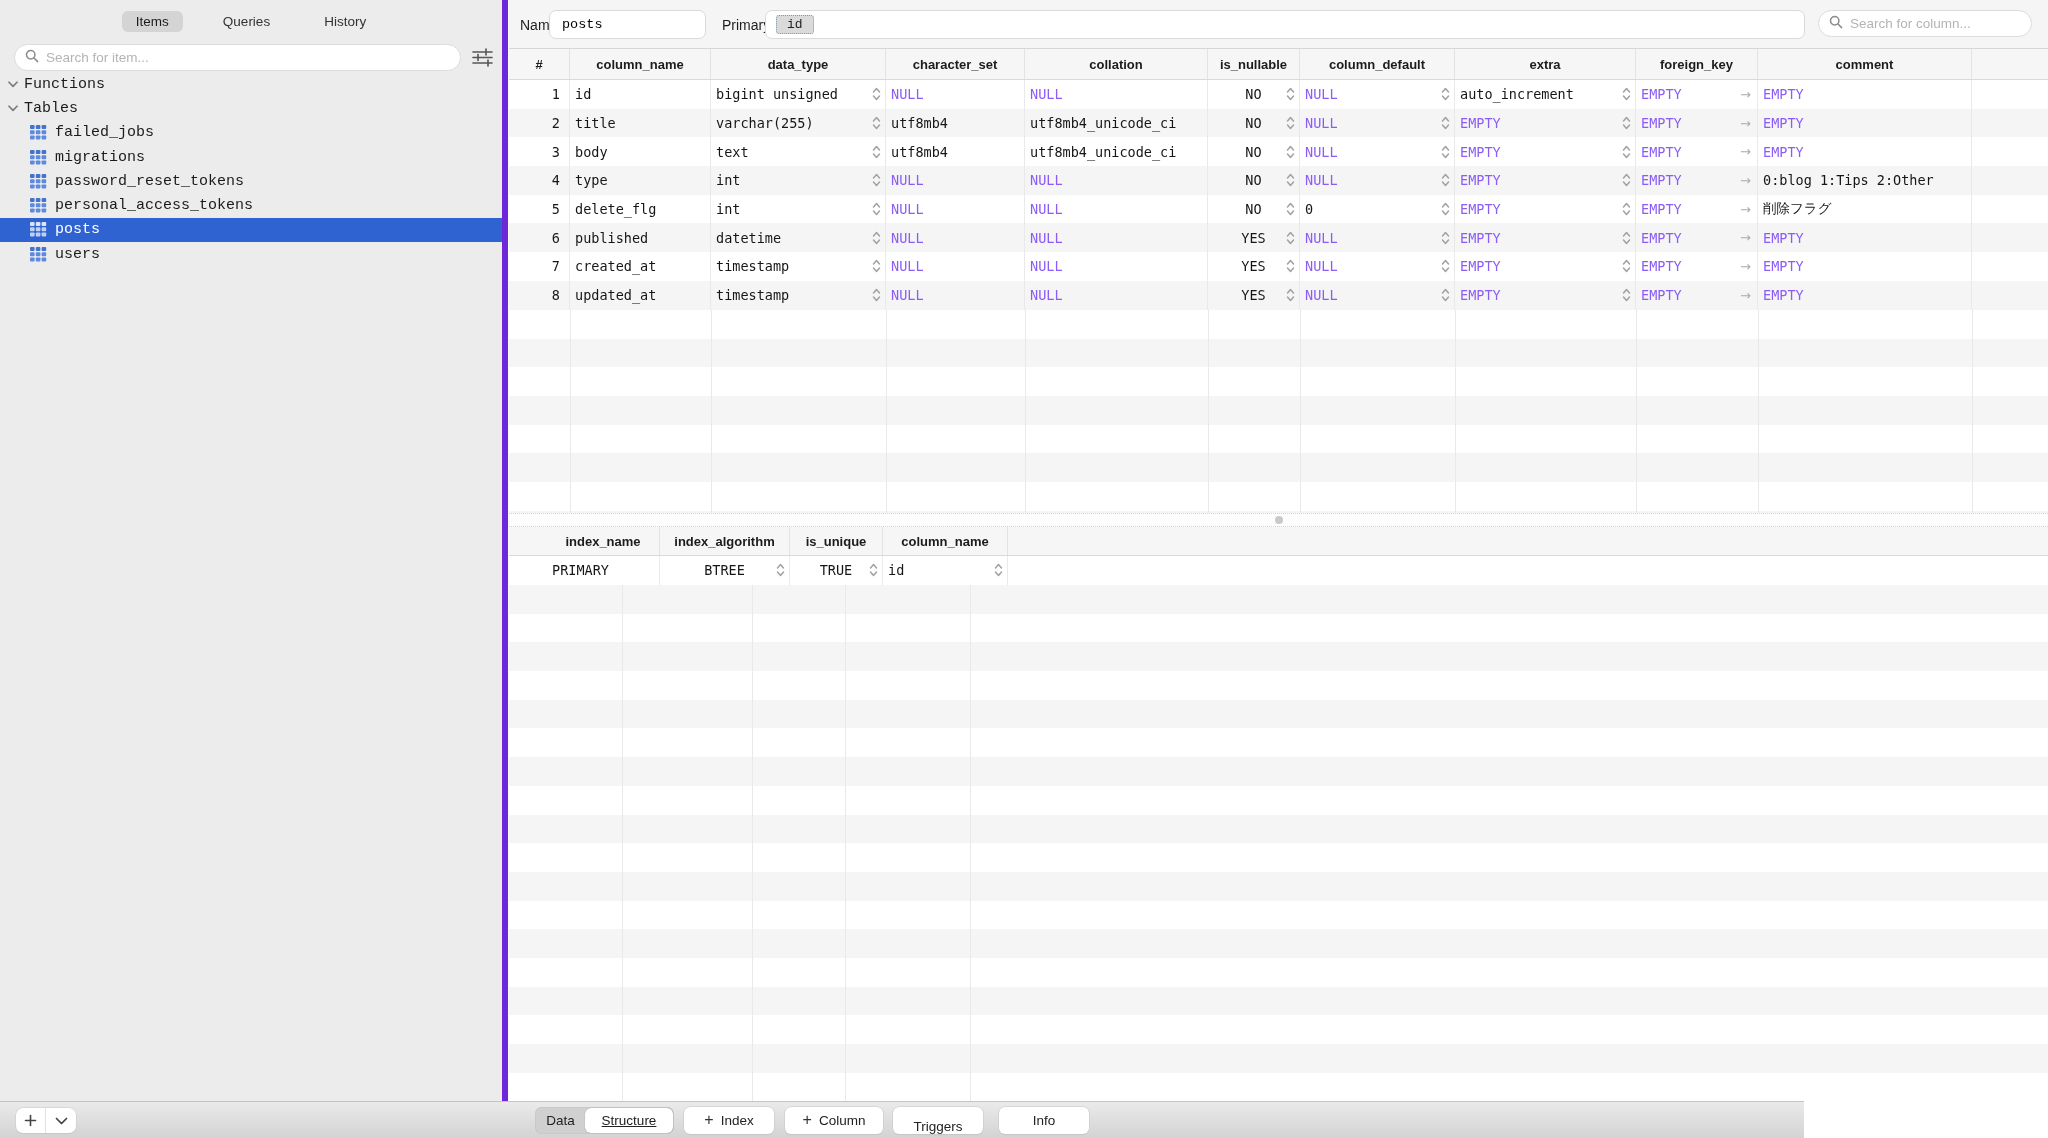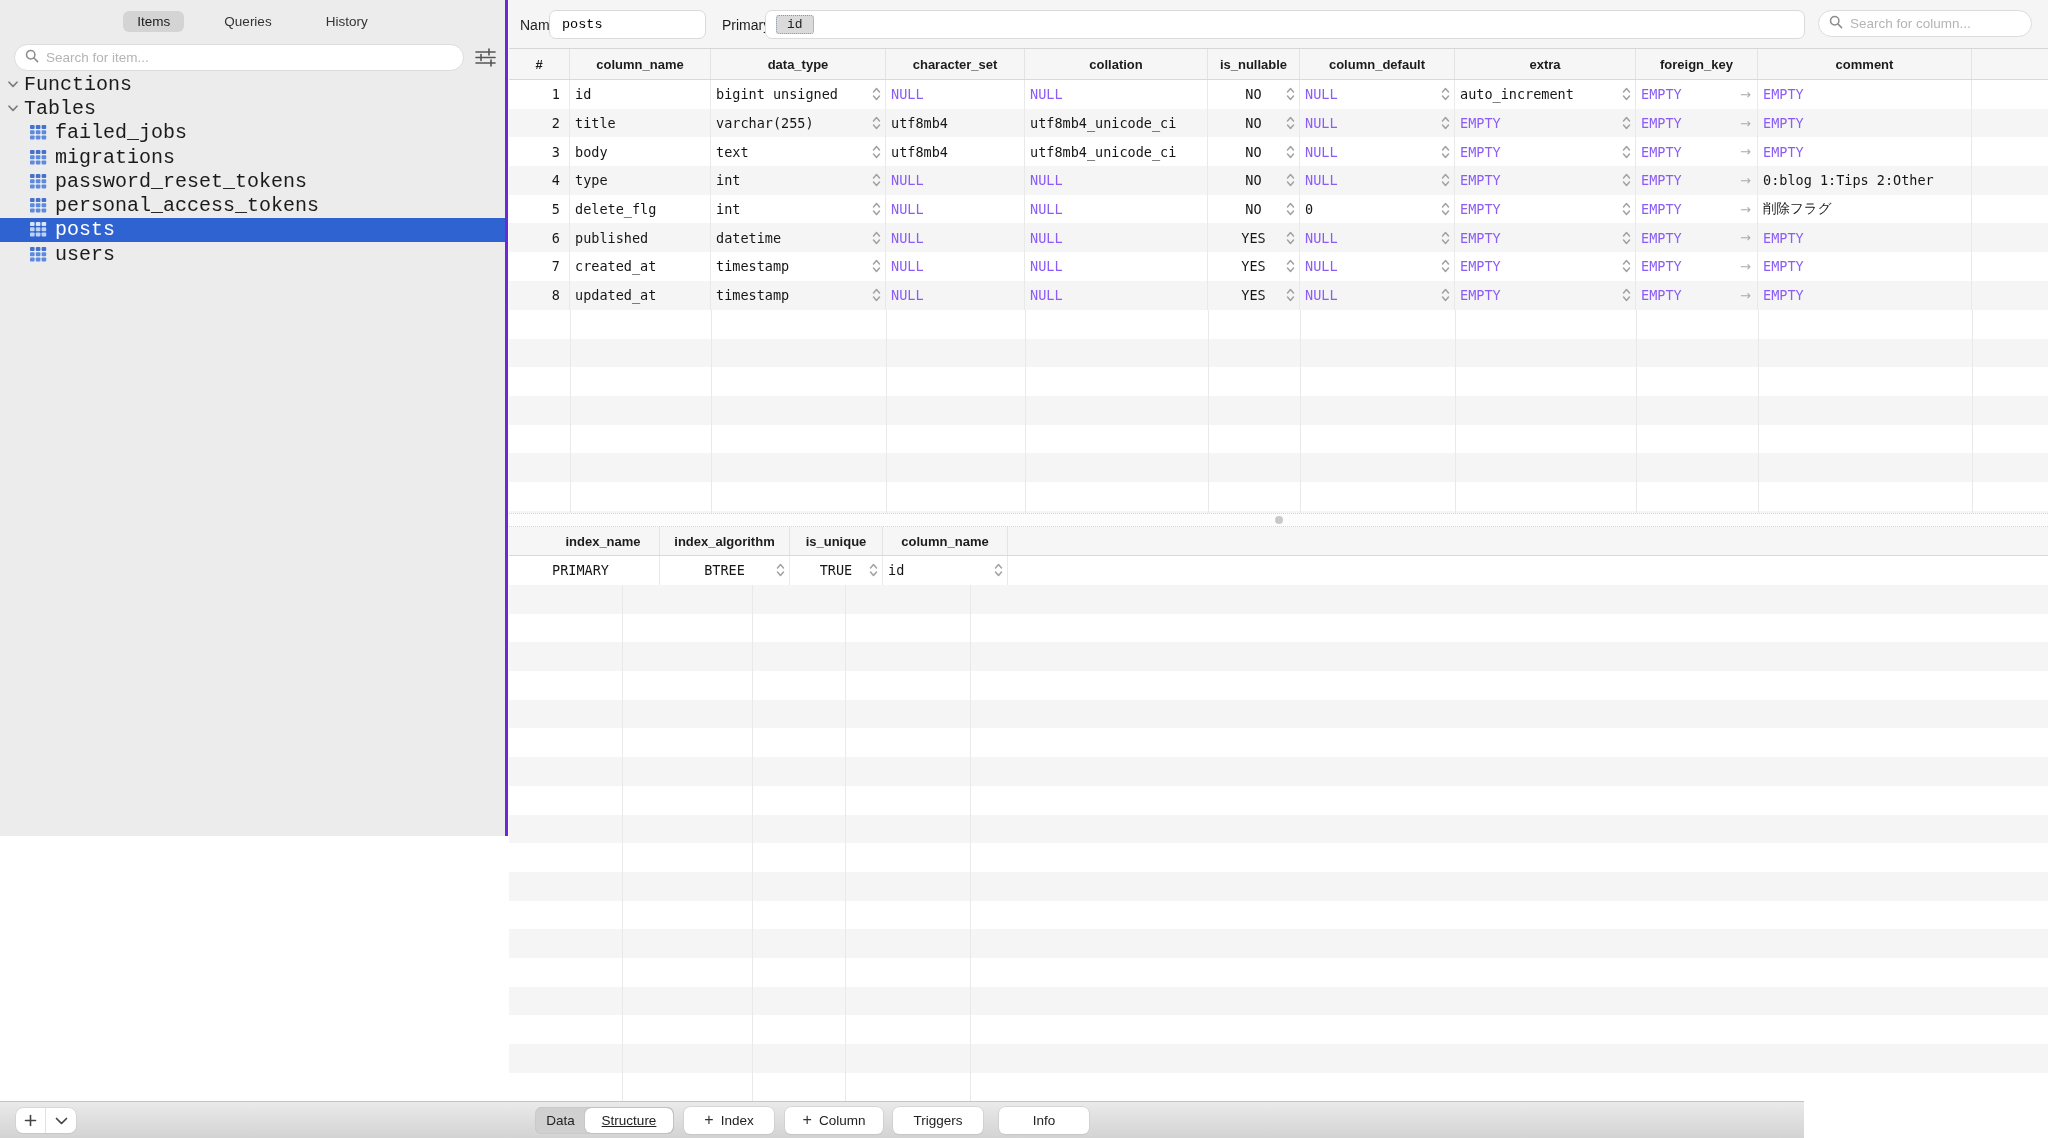--- a/index.html
+++ b/index.html
@@ -1,35 +1,35 @@
 <!DOCTYPE html>
 <html><head>
 <meta charset="utf-8">
 <style>
   * { margin:0; padding:0; box-sizing:border-box; }
   html,body { width:2048px; height:1138px; overflow:hidden; }
   body { font-family:"Liberation Sans", sans-serif; background:#fff; position:relative; }
   .mono { font-family:Liberation Mono, monospace; }
 
   
-  .sidebar { position:absolute; left:0; top:0; width:508px; height:836px;
-             background:#ececec; border-right:3px solid #6d28d9; }
+  .sidebar { position:absolute; left:0; top:0; width:508px; height:1138px;
+             background:#ececec; border-right:6px solid #6d28d9; }
   .side-tabs { position:absolute; top:8px; left:0; width:100%; height:27px;
                display:flex; justify-content:center; align-items:center; gap:26px; }
   .side-tab { font-size:13.5px; color:#333; padding:3px 14px; border-radius:6px; cursor:default; }
   .side-tab.active { background:#d4d4d4; color:#1c1c1c; }
   .search-row { position:absolute; top:44px; left:14px; right:8px; height:27px; display:flex; align-items:center; }
   .pill { display:flex; align-items:center; gap:7px; background:#fff; border:1px solid #dcdcdc;
           border-radius:14px; height:27px; padding:0 10px; }
   .side-pill { width:454px; }
   .pill .ph { color:#b4b4b4; font-size:13.5px; }
   .filter-btn { margin-left:10px; display:flex; align-items:center; }
 
   .tree { position:absolute; top:72px; left:0; width:100%; }
-  .tree-row { height:24.3px; display:flex; align-items:center; font-size:20px; color:#1b1b1b; }
+  .tree-row { height:24.3px; display:flex; align-items:center; font-size:15px; color:#1b1b1b; }
   .tree-group { padding-left:8px; gap:6px; }
   .tree-item { padding-left:30px; gap:8px; }
   .tree-item.selected { background:#2f63d2; color:#fff; }
 
   
   .main { position:absolute; left:509px; top:0; width:1539px; height:1138px; background:#fff; }
   .topbar { position:absolute; left:0; top:0; width:100%; height:49px; background:#f5f5f5;
             border-bottom:1px solid #d6d6d6; }
   .tb-label { position:absolute; top:0; height:49px; display:flex; align-items:center;
               font-size:14px; color:#1d1d1d; }
@@ -903,18 +903,18 @@
   <div class="segmented" id="segCtl">
       <div class="seg seg-data">Data</div>
       <div class="seg seg-structure active">Structure</div>
     </div>
   <span id="bbuttons"><div class="bbtn" style="left: 684px; width: 90px;">
         <span class="plus">+</span>
         <span>Index</span>
       </div><div class="bbtn" style="left: 785px; width: 98px;">
         <span class="plus">+</span>
         <span>Column</span>
-      </div><div class="bbtn" style="left: 893px; width: 90px;">
+      </div><div class="bbtn" style="left: 893px; width: 90px; align-items: flex-end;">
         <span>Triggers</span>
       </div><div class="bbtn" style="left: 999px; width: 90px;">
         <span>Info</span>
       </div></span>
 </div>
 
 </body></html>

